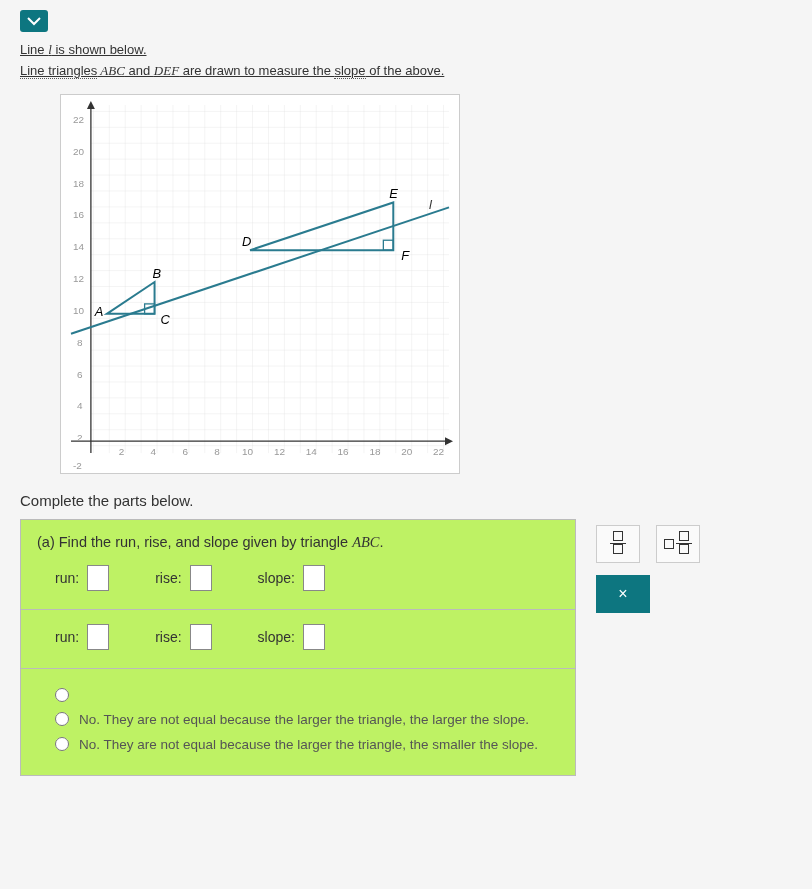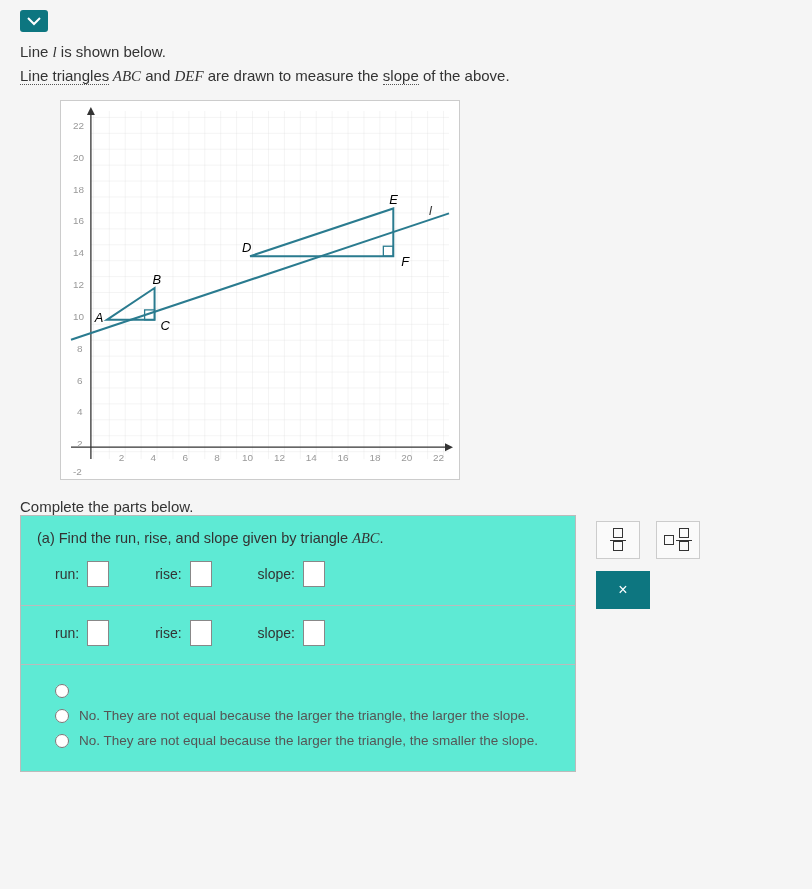--- a/index.html
+++ b/index.html
@@ -16,41 +16,43 @@
     background: #0d7680;
     border-radius: 3px;
     display: flex;
     align-items: center;
     justify-content: center;
     color: white;
     margin-bottom: 8px;
     cursor: pointer;
   }
   .intro {
-    font-size: 15px;
+    font-size: 13px;
     line-height: 1.6;
     margin-bottom: 12px;
+    text-decoration: underline;
   }
   .dotted { border-bottom: 1.5px dotted #555; }
   .math-it { font-style: italic; font-family: 'Times New Roman', serif; }
   .graph-wrap {
     width: 400px;
     height: 380px;
     border: 1px solid #ccc;
     margin: 4px 0 18px 40px;
     background: #fff;
   }
   .graph-wrap svg { width: 100%; height: 100%; }
   .complete {
     font-size: 15px;
+    margin-bottom: 10px;
   }
   .qtable {
     width: 72%;
     border: 1px solid #bbb;
-    background: #5eead4;
+    background: #bef264;
   }
   .qrow {
     border-top: 1px solid #bbb;
     padding: 14px 16px 18px 16px;
   }
   .qrow:first-child { border-top: none; }
   .qprompt { font-size: 14.5px; margin-bottom: 14px; }
   .inputs-line { display: flex; gap: 46px; padding-left: 18px; }
   .inp-group { display: flex; align-items: center; gap: 8px; font-size: 14px; }
   .blank {

